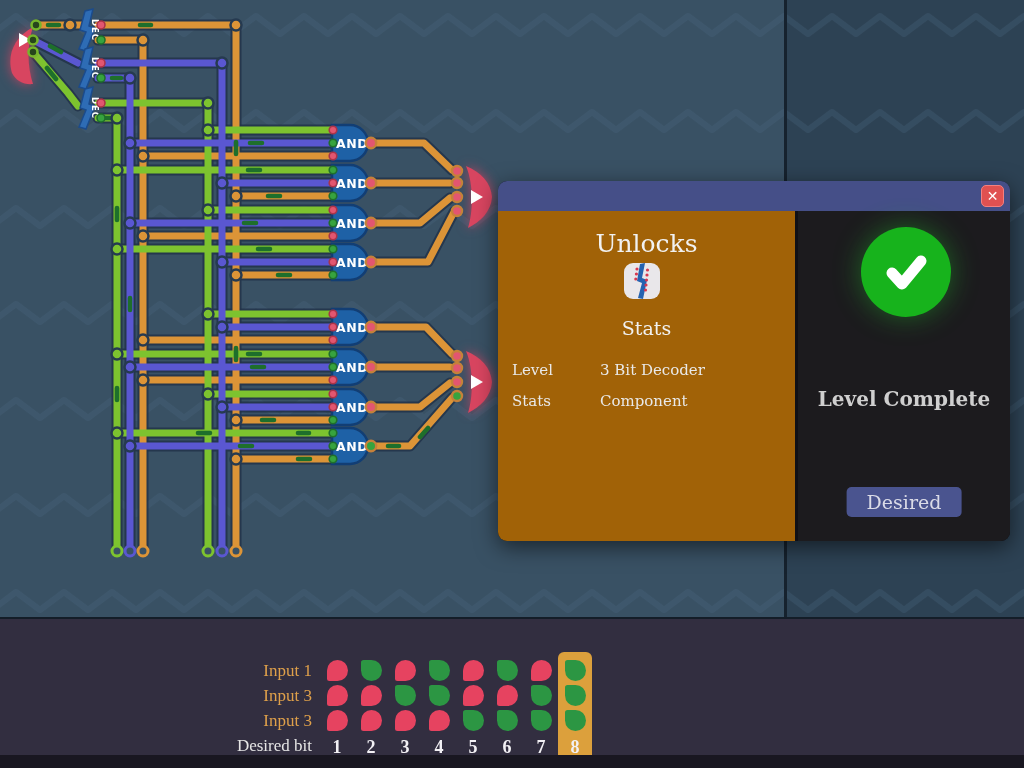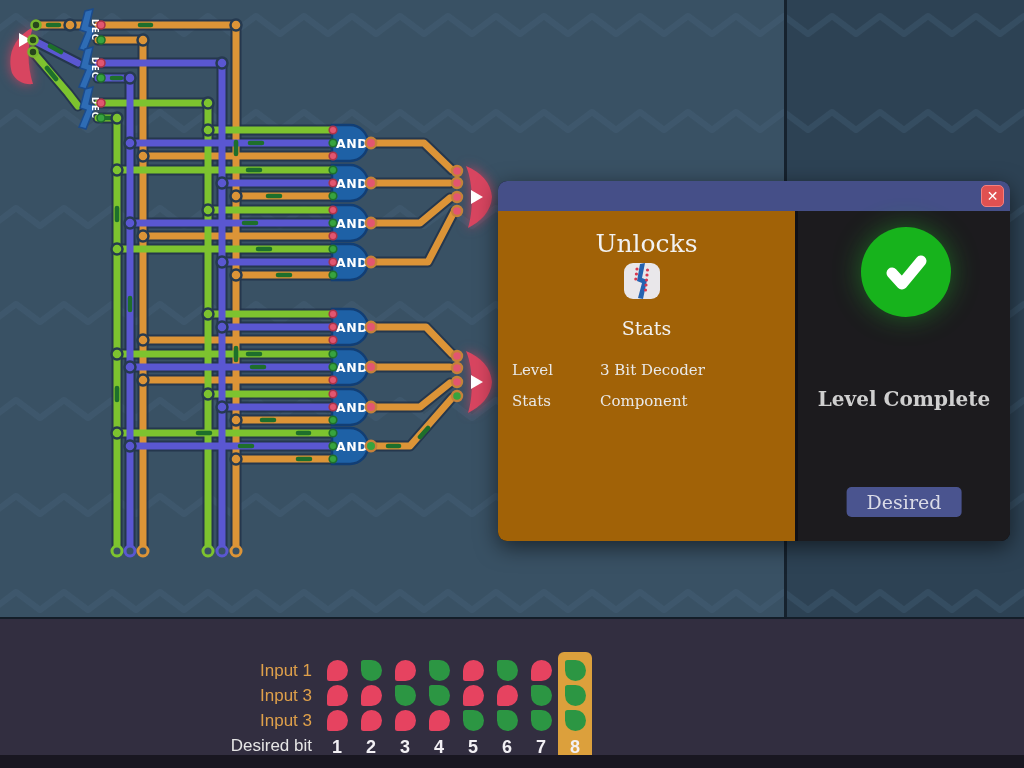--- a/index.html
+++ b/index.html
@@ -45,21 +45,21 @@
               font-size:15px;color:#e9e9e9;}
   .check-wrap{position:absolute;left:63px;top:16px;width:90px;height:90px;border-radius:50%;background:#17b31c;
               box-shadow:0 0 28px rgba(35,190,45,.45);display:flex;align-items:center;justify-content:center;}
   .level-complete{position:absolute;left:0;right:0;top:176px;text-align:center;font-weight:bold;font-size:20px;color:#cfcfcf;}
   .onwards-btn{position:absolute;left:50%;transform:translateX(-50%);bottom:24px;background:#4a548f;color:#dadbe7;
                font-family:"DejaVu Serif",serif;font-size:19px;padding:4px 20px;border:none;border-radius:5px;cursor:pointer;}
   
   .bottom-panel{position:absolute;left:0;top:617px;width:1024px;height:151px;background:#322e40;border-top:2px solid #141d28;box-sizing:border-box;}
   .bottom-strip{position:absolute;left:0;bottom:0;width:100%;height:13px;background:#191721;}
   .tt{position:absolute;left:170px;top:39px;display:grid;grid-template-columns:150px repeat(8,34px);
-      grid-auto-rows:25px;font-family:Liberation Sans, sans-serif;}
+      grid-auto-rows:25px;font-family:Liberation Serif, serif;}
   .tt .rowlabel{color:#dfa04a;font-size:17px;text-align:right;padding-right:8px;line-height:25px;white-space:pre;}
   .tt .rowlabel.white{color:#e5e5e5;}
   .tt .cell{display:flex;align-items:center;justify-content:center;}
   .dot{width:21px;height:21px;}
   .dot.red{background:#e64360;border-radius:50% 50% 50% 12%;}
   .dot.green{background:#2c9643;border-radius:12% 50% 50% 50%;}
   .tt .num{color:#f2f0f4;font-weight:bold;font-size:18px;text-align:center;line-height:28px;}
   .col-highlight{position:absolute;left:558px;top:33px;width:34px;height:110px;background:#dca03c;border-radius:6px;}
 </style>
 </head>

